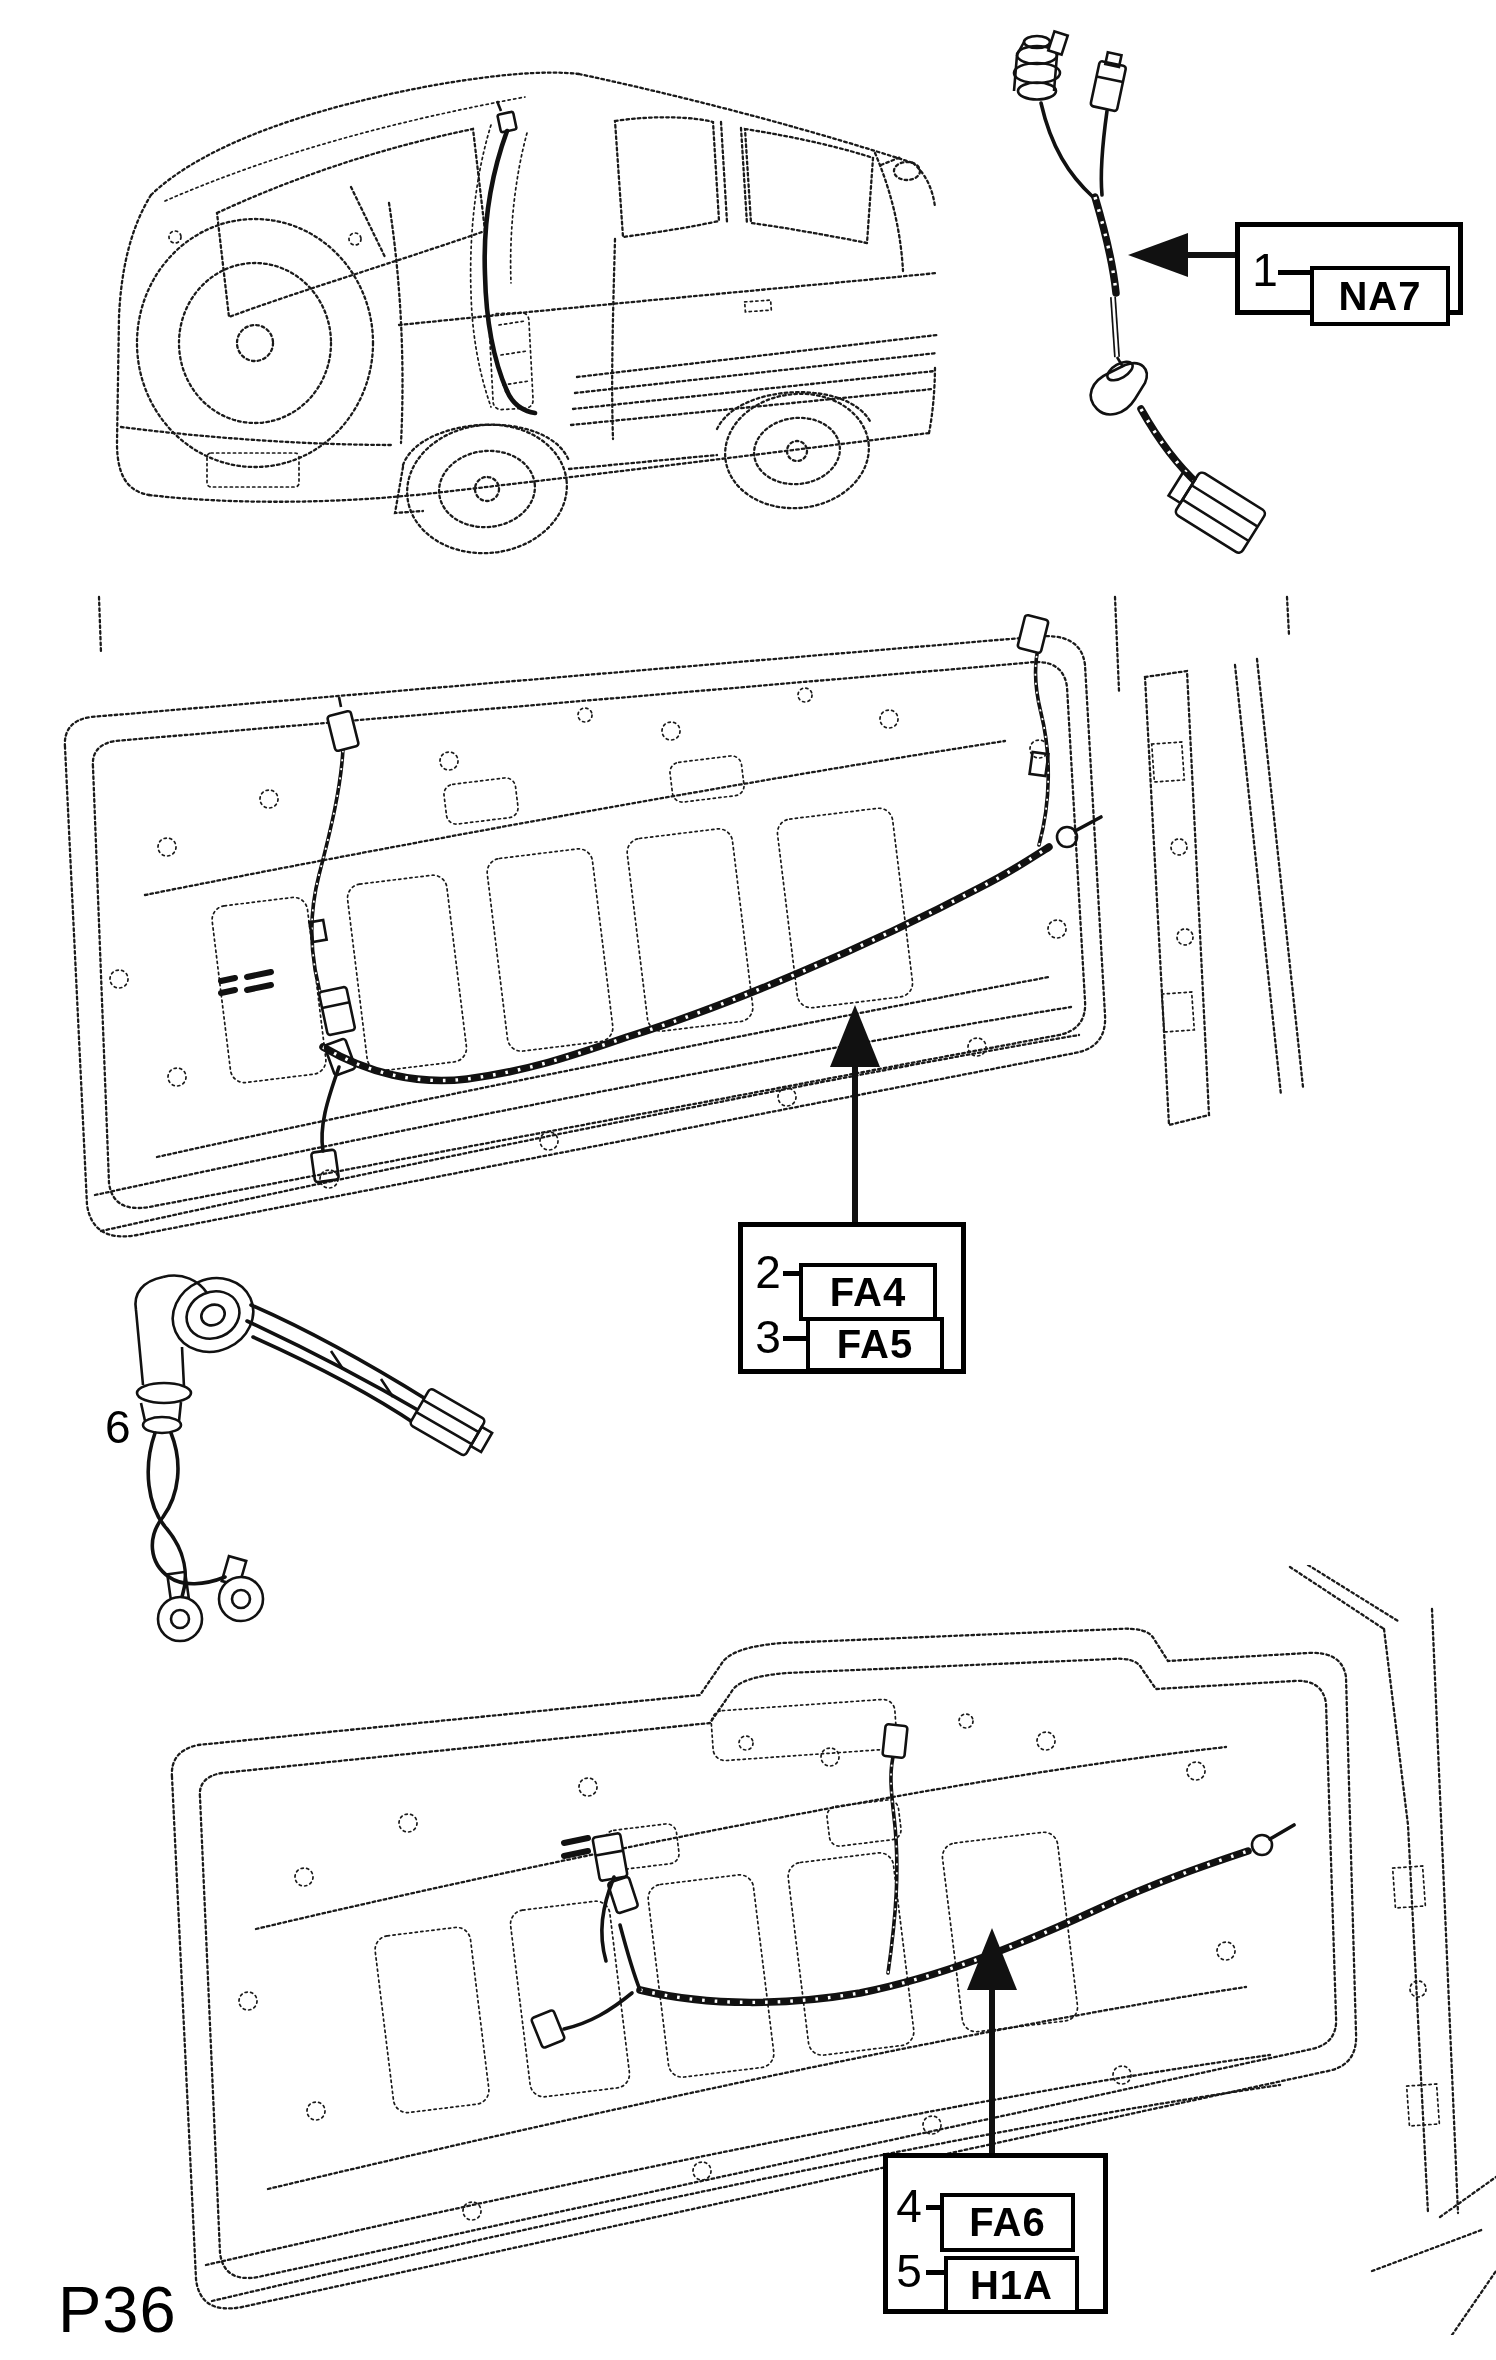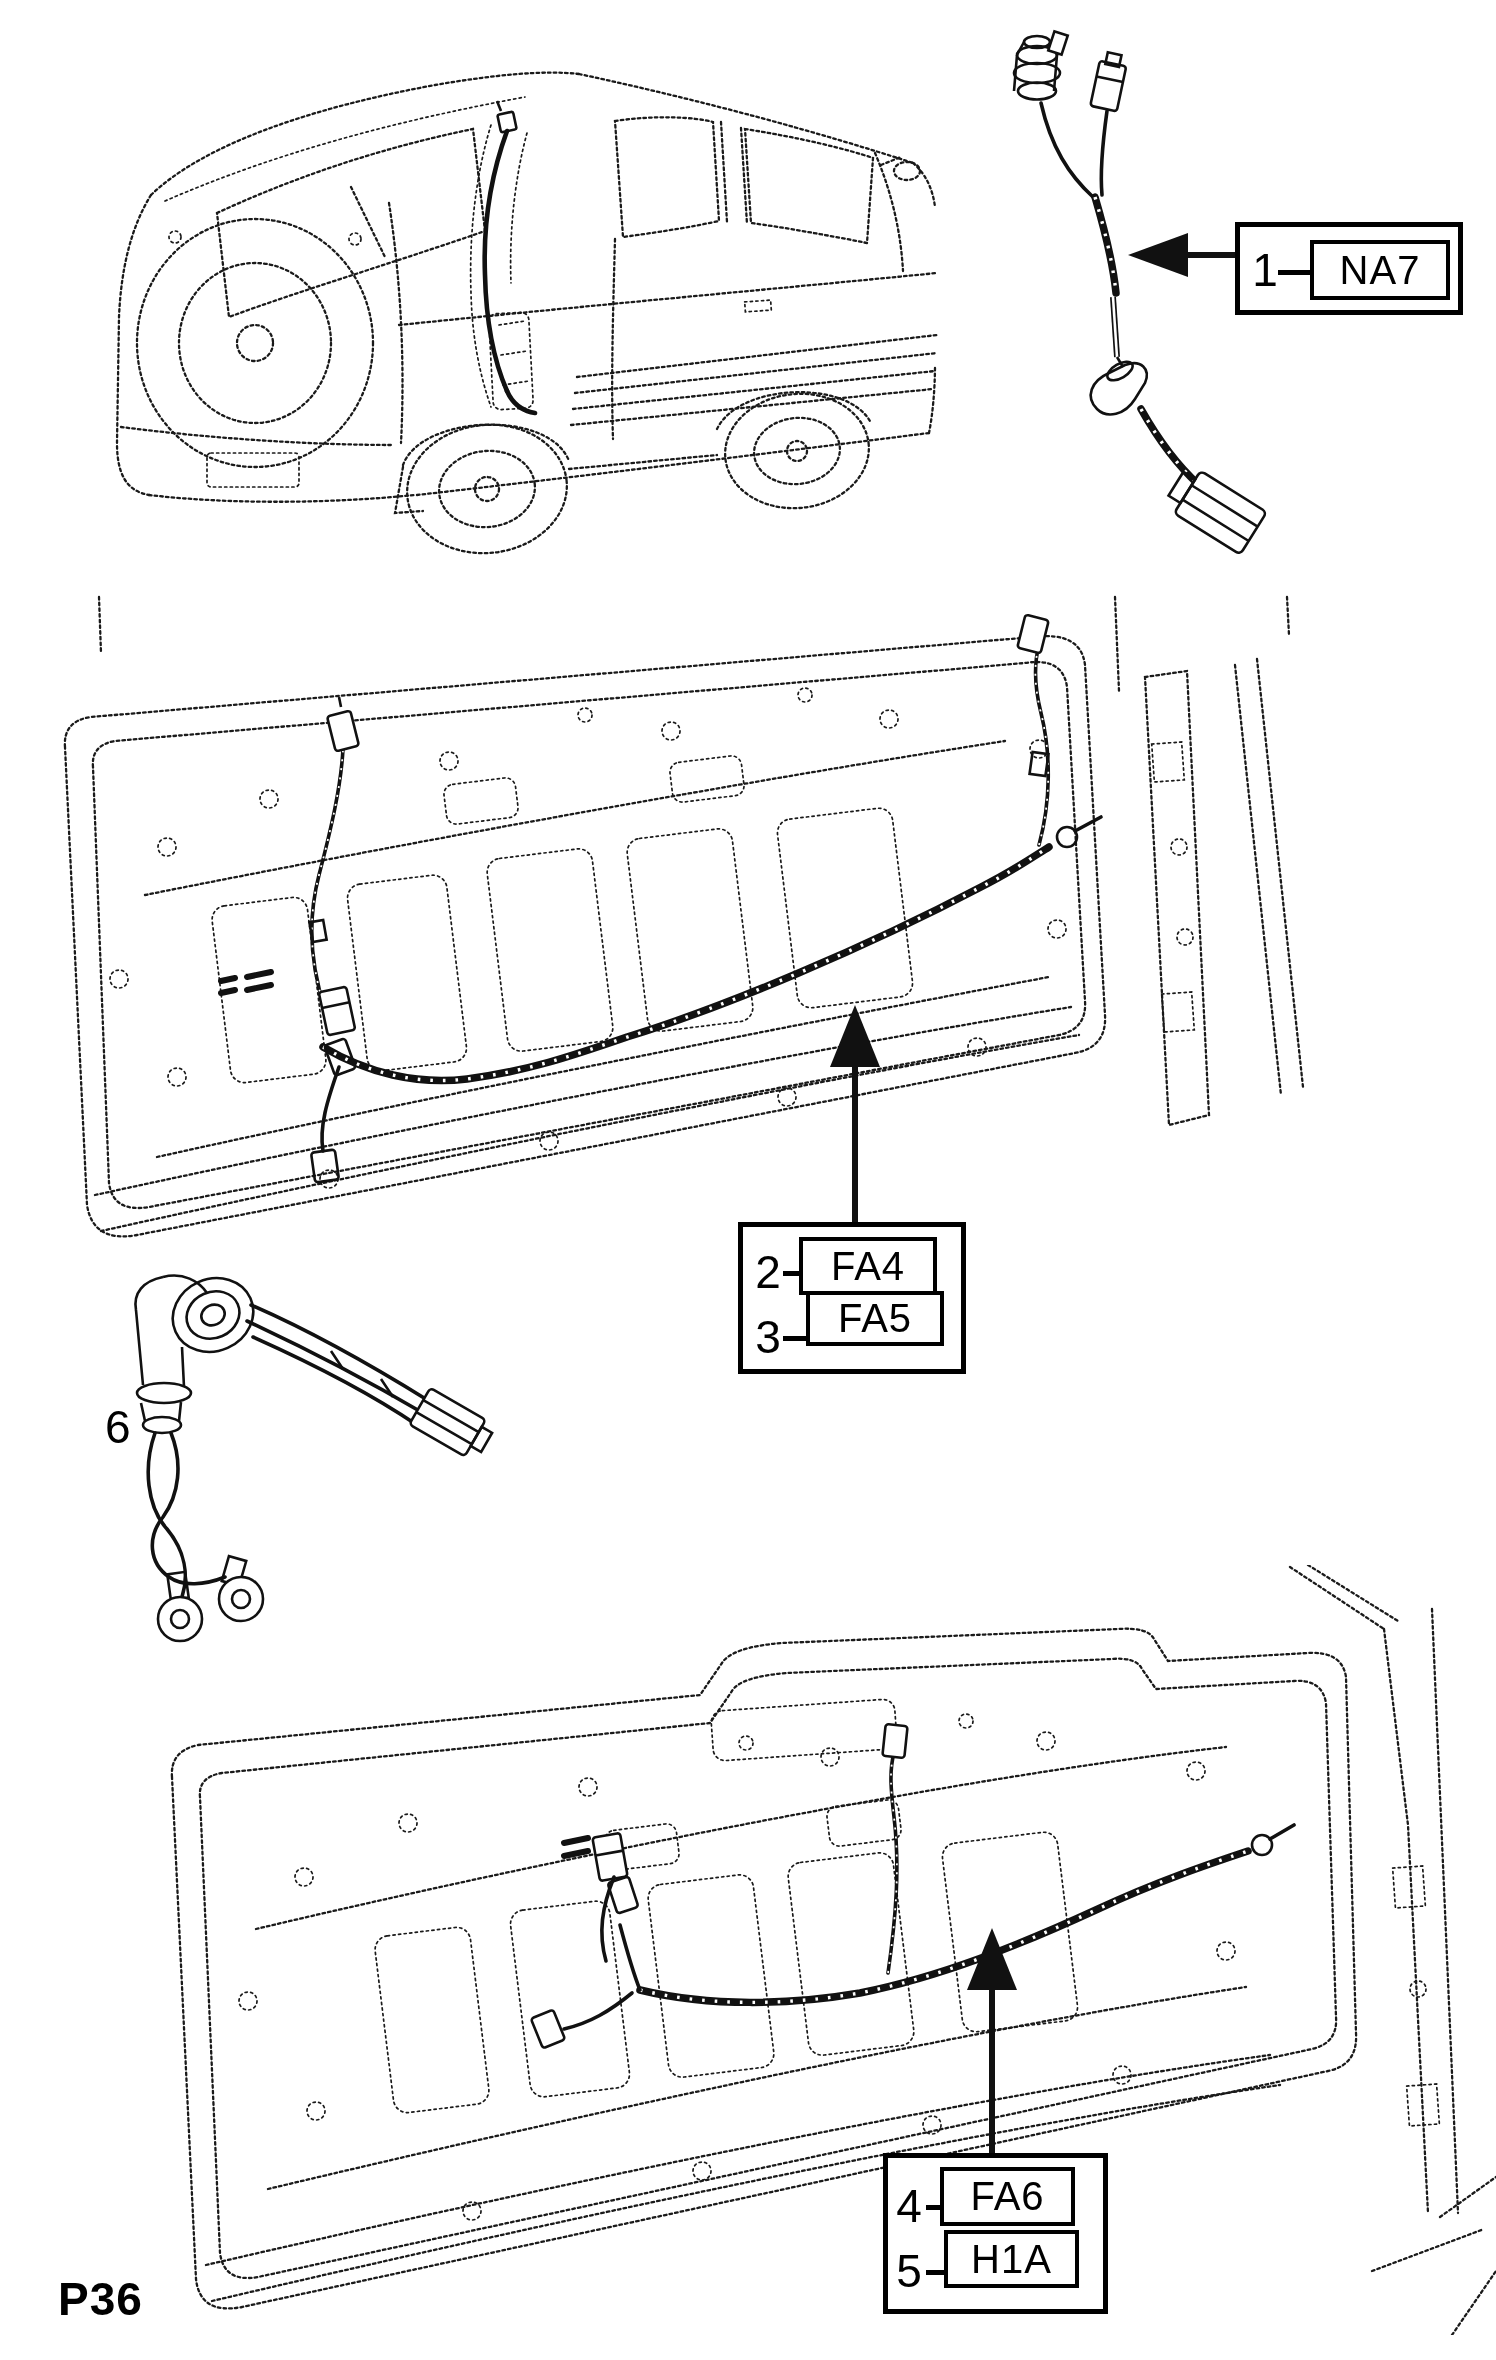--- a/index.html
+++ b/index.html
@@ -20,24 +20,24 @@
   .hw2{fill:none;stroke:#fff;stroke-width:1.8;stroke-dasharray:2 7;}
   .bold4{fill:none;stroke:#111;stroke-width:4.6;stroke-linecap:round;}
   .arrow{fill:#111;}
   
   .co{position:absolute;border:5px solid #000;background:#fff;box-sizing:border-box;z-index:5;}
   .co-num{position:absolute;width:38px;text-align:center;font-size:46px;line-height:50px;color:#000;}
   .co-line{position:absolute;height:5px;background:#000;}
   .co-code{
     position:absolute;border:4px solid #000;background:#fff;box-sizing:content-box;
     display:flex;align-items:center;justify-content:center;
-    font-weight:normal;font-size:40px;letter-spacing:1px;color:#000;
+    font-weight:bold;font-size:40px;letter-spacing:1px;color:#000;margin-top:26px;
   }
   .free-num{position:absolute;font-size:46px;color:#000;z-index:4;}
-  .page-label{position:absolute;left:58px;top:2272px;font-size:46px;font-weight:bold;letter-spacing:1px;color:#000;z-index:6;}
+  .page-label{position:absolute;left:58px;top:2272px;font-size:65px;font-weight:normal;letter-spacing:1px;color:#000;z-index:6;}
 </style>
 </head>
 <body>
 
 <div class="page">
 
   <svg class="illus" style="left:55px;top:25px" width="890" height="555" viewBox="0 0 890 555">
     <g class="d1">
       <path d="M96,170 C150,118 260,82 380,60 C438,50 488,45 524,49"></path>
       <path d="M524,49 C650,76 766,108 858,138"></path>

